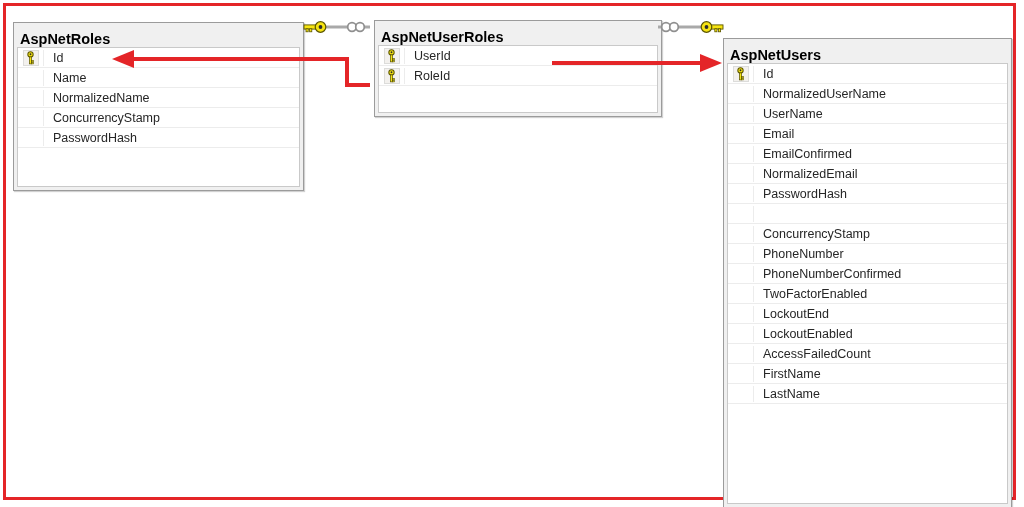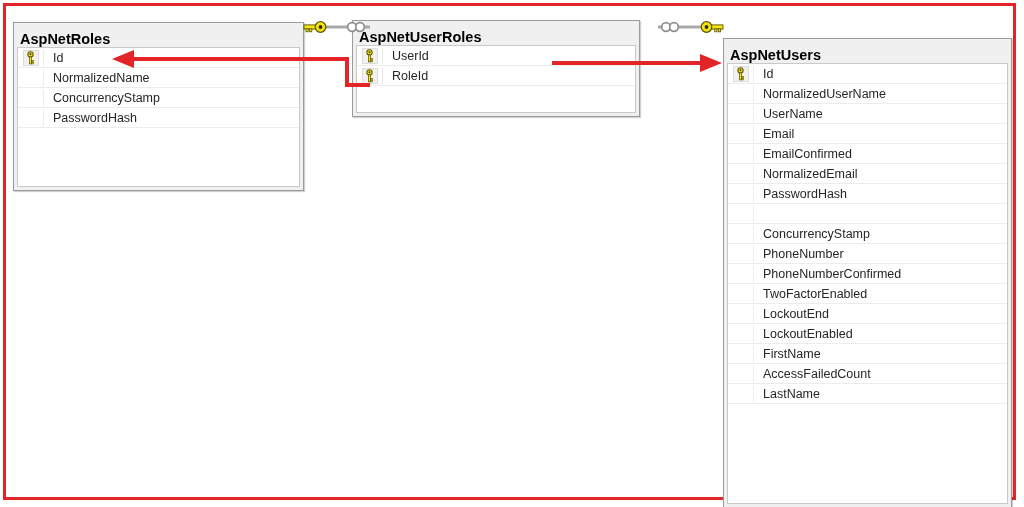--- a/index.html
+++ b/index.html
@@ -107,20 +107,34 @@
           <circle cx="6" cy="3.4" r="1" fill="#2e2e2e"></circle>
           <rect x="4.9" y="6.3" width="2.2" height="7.6" fill="#f6e411" stroke="#5a5500" stroke-width="0.8"></rect>
           <rect x="7" y="10.2" width="2.1" height="1.5" fill="#f6e411" stroke="#5a5500" stroke-width="0.7"></rect>
           <rect x="7" y="12.4" width="2.1" height="1.5" fill="#f6e411" stroke="#5a5500" stroke-width="0.7"></rect>
         </svg>
       </span>
     </div>
     <div class="col-name" data-interactable="false">Id</div>
   </div>
 
+  <div class="row" data-interactable="true">
+    <div class="icon-cell" data-interactable="false">
+      <span class="keybox nokey" data-interactable="false">
+        <svg viewBox="0 0 12 15" width="11" height="14">
+          <circle cx="6" cy="3.6" r="2.9" fill="#f6e411" stroke="#5a5500" stroke-width="1.1"></circle>
+          <circle cx="6" cy="3.4" r="1" fill="#2e2e2e"></circle>
+          <rect x="4.9" y="6.3" width="2.2" height="7.6" fill="#f6e411" stroke="#5a5500" stroke-width="0.8"></rect>
+          <rect x="7" y="10.2" width="2.1" height="1.5" fill="#f6e411" stroke="#5a5500" stroke-width="0.7"></rect>
+          <rect x="7" y="12.4" width="2.1" height="1.5" fill="#f6e411" stroke="#5a5500" stroke-width="0.7"></rect>
+        </svg>
+      </span>
+    </div>
+    <div class="col-name" data-interactable="false">Name</div>
+  </div>
 
   <div class="row" data-interactable="true">
     <div class="icon-cell" data-interactable="false">
       <span class="keybox nokey" data-interactable="false">
         <svg viewBox="0 0 12 15" width="11" height="14">
           <circle cx="6" cy="3.6" r="2.9" fill="#f6e411" stroke="#5a5500" stroke-width="1.1"></circle>
           <circle cx="6" cy="3.4" r="1" fill="#2e2e2e"></circle>
           <rect x="4.9" y="6.3" width="2.2" height="7.6" fill="#f6e411" stroke="#5a5500" stroke-width="0.8"></rect>
           <rect x="7" y="10.2" width="2.1" height="1.5" fill="#f6e411" stroke="#5a5500" stroke-width="0.7"></rect>
           <rect x="7" y="12.4" width="2.1" height="1.5" fill="#f6e411" stroke="#5a5500" stroke-width="0.7"></rect>
@@ -155,21 +169,21 @@
           <rect x="7" y="10.2" width="2.1" height="1.5" fill="#f6e411" stroke="#5a5500" stroke-width="0.7"></rect>
           <rect x="7" y="12.4" width="2.1" height="1.5" fill="#f6e411" stroke="#5a5500" stroke-width="0.7"></rect>
         </svg>
       </span>
     </div>
     <div class="col-name" data-interactable="false">PasswordHash</div>
   </div>
 </div>
   </div>
 
-  <div class="db-table" style="left:352px; top:20px; width:288px; height:97px;" data-interactable="true">
+  <div class="db-table" style="left:374px; top:20px; width:288px; height:97px;" data-interactable="true">
     <div class="title" data-interactable="true">AspNetUserRoles</div>
     <div class="rows" data-interactable="false">
   <div class="row" data-interactable="true">
     <div class="icon-cell" data-interactable="false">
       <span class="keybox" data-interactable="false">
         <svg viewBox="0 0 12 15" width="11" height="14">
           <circle cx="6" cy="3.6" r="2.9" fill="#f6e411" stroke="#5a5500" stroke-width="1.1"></circle>
           <circle cx="6" cy="3.4" r="1" fill="#2e2e2e"></circle>
           <rect x="4.9" y="6.3" width="2.2" height="7.6" fill="#f6e411" stroke="#5a5500" stroke-width="0.8"></rect>
           <rect x="7" y="10.2" width="2.1" height="1.5" fill="#f6e411" stroke="#5a5500" stroke-width="0.7"></rect>
@@ -414,36 +428,36 @@
       <span class="keybox nokey" data-interactable="false">
         <svg viewBox="0 0 12 15" width="11" height="14">
           <circle cx="6" cy="3.6" r="2.9" fill="#f6e411" stroke="#5a5500" stroke-width="1.1"></circle>
           <circle cx="6" cy="3.4" r="1" fill="#2e2e2e"></circle>
           <rect x="4.9" y="6.3" width="2.2" height="7.6" fill="#f6e411" stroke="#5a5500" stroke-width="0.8"></rect>
           <rect x="7" y="10.2" width="2.1" height="1.5" fill="#f6e411" stroke="#5a5500" stroke-width="0.7"></rect>
           <rect x="7" y="12.4" width="2.1" height="1.5" fill="#f6e411" stroke="#5a5500" stroke-width="0.7"></rect>
         </svg>
       </span>
     </div>
+    <div class="col-name" data-interactable="false">AccessFailedCount</div>
+  </div>
+
+  <div class="row" data-interactable="true">
+    <div class="icon-cell" data-interactable="false">
+      <span class="keybox nokey" data-interactable="false">
+        <svg viewBox="0 0 12 15" width="11" height="14">
+          <circle cx="6" cy="3.6" r="2.9" fill="#f6e411" stroke="#5a5500" stroke-width="1.1"></circle>
+          <circle cx="6" cy="3.4" r="1" fill="#2e2e2e"></circle>
+          <rect x="4.9" y="6.3" width="2.2" height="7.6" fill="#f6e411" stroke="#5a5500" stroke-width="0.8"></rect>
+          <rect x="7" y="10.2" width="2.1" height="1.5" fill="#f6e411" stroke="#5a5500" stroke-width="0.7"></rect>
+          <rect x="7" y="12.4" width="2.1" height="1.5" fill="#f6e411" stroke="#5a5500" stroke-width="0.7"></rect>
+        </svg>
+      </span>
+    </div>
     <div class="col-name" data-interactable="false">FirstName</div>
-  </div>
-
-  <div class="row" data-interactable="true">
-    <div class="icon-cell" data-interactable="false">
-      <span class="keybox nokey" data-interactable="false">
-        <svg viewBox="0 0 12 15" width="11" height="14">
-          <circle cx="6" cy="3.6" r="2.9" fill="#f6e411" stroke="#5a5500" stroke-width="1.1"></circle>
-          <circle cx="6" cy="3.4" r="1" fill="#2e2e2e"></circle>
-          <rect x="4.9" y="6.3" width="2.2" height="7.6" fill="#f6e411" stroke="#5a5500" stroke-width="0.8"></rect>
-          <rect x="7" y="10.2" width="2.1" height="1.5" fill="#f6e411" stroke="#5a5500" stroke-width="0.7"></rect>
-          <rect x="7" y="12.4" width="2.1" height="1.5" fill="#f6e411" stroke="#5a5500" stroke-width="0.7"></rect>
-        </svg>
-      </span>
-    </div>
-    <div class="col-name" data-interactable="false">AccessFailedCount</div>
   </div>
 
   <div class="row" data-interactable="true">
     <div class="icon-cell" data-interactable="false">
       <span class="keybox nokey" data-interactable="false">
         <svg viewBox="0 0 12 15" width="11" height="14">
           <circle cx="6" cy="3.6" r="2.9" fill="#f6e411" stroke="#5a5500" stroke-width="1.1"></circle>
           <circle cx="6" cy="3.4" r="1" fill="#2e2e2e"></circle>
           <rect x="4.9" y="6.3" width="2.2" height="7.6" fill="#f6e411" stroke="#5a5500" stroke-width="0.8"></rect>
           <rect x="7" y="10.2" width="2.1" height="1.5" fill="#f6e411" stroke="#5a5500" stroke-width="0.7"></rect>

